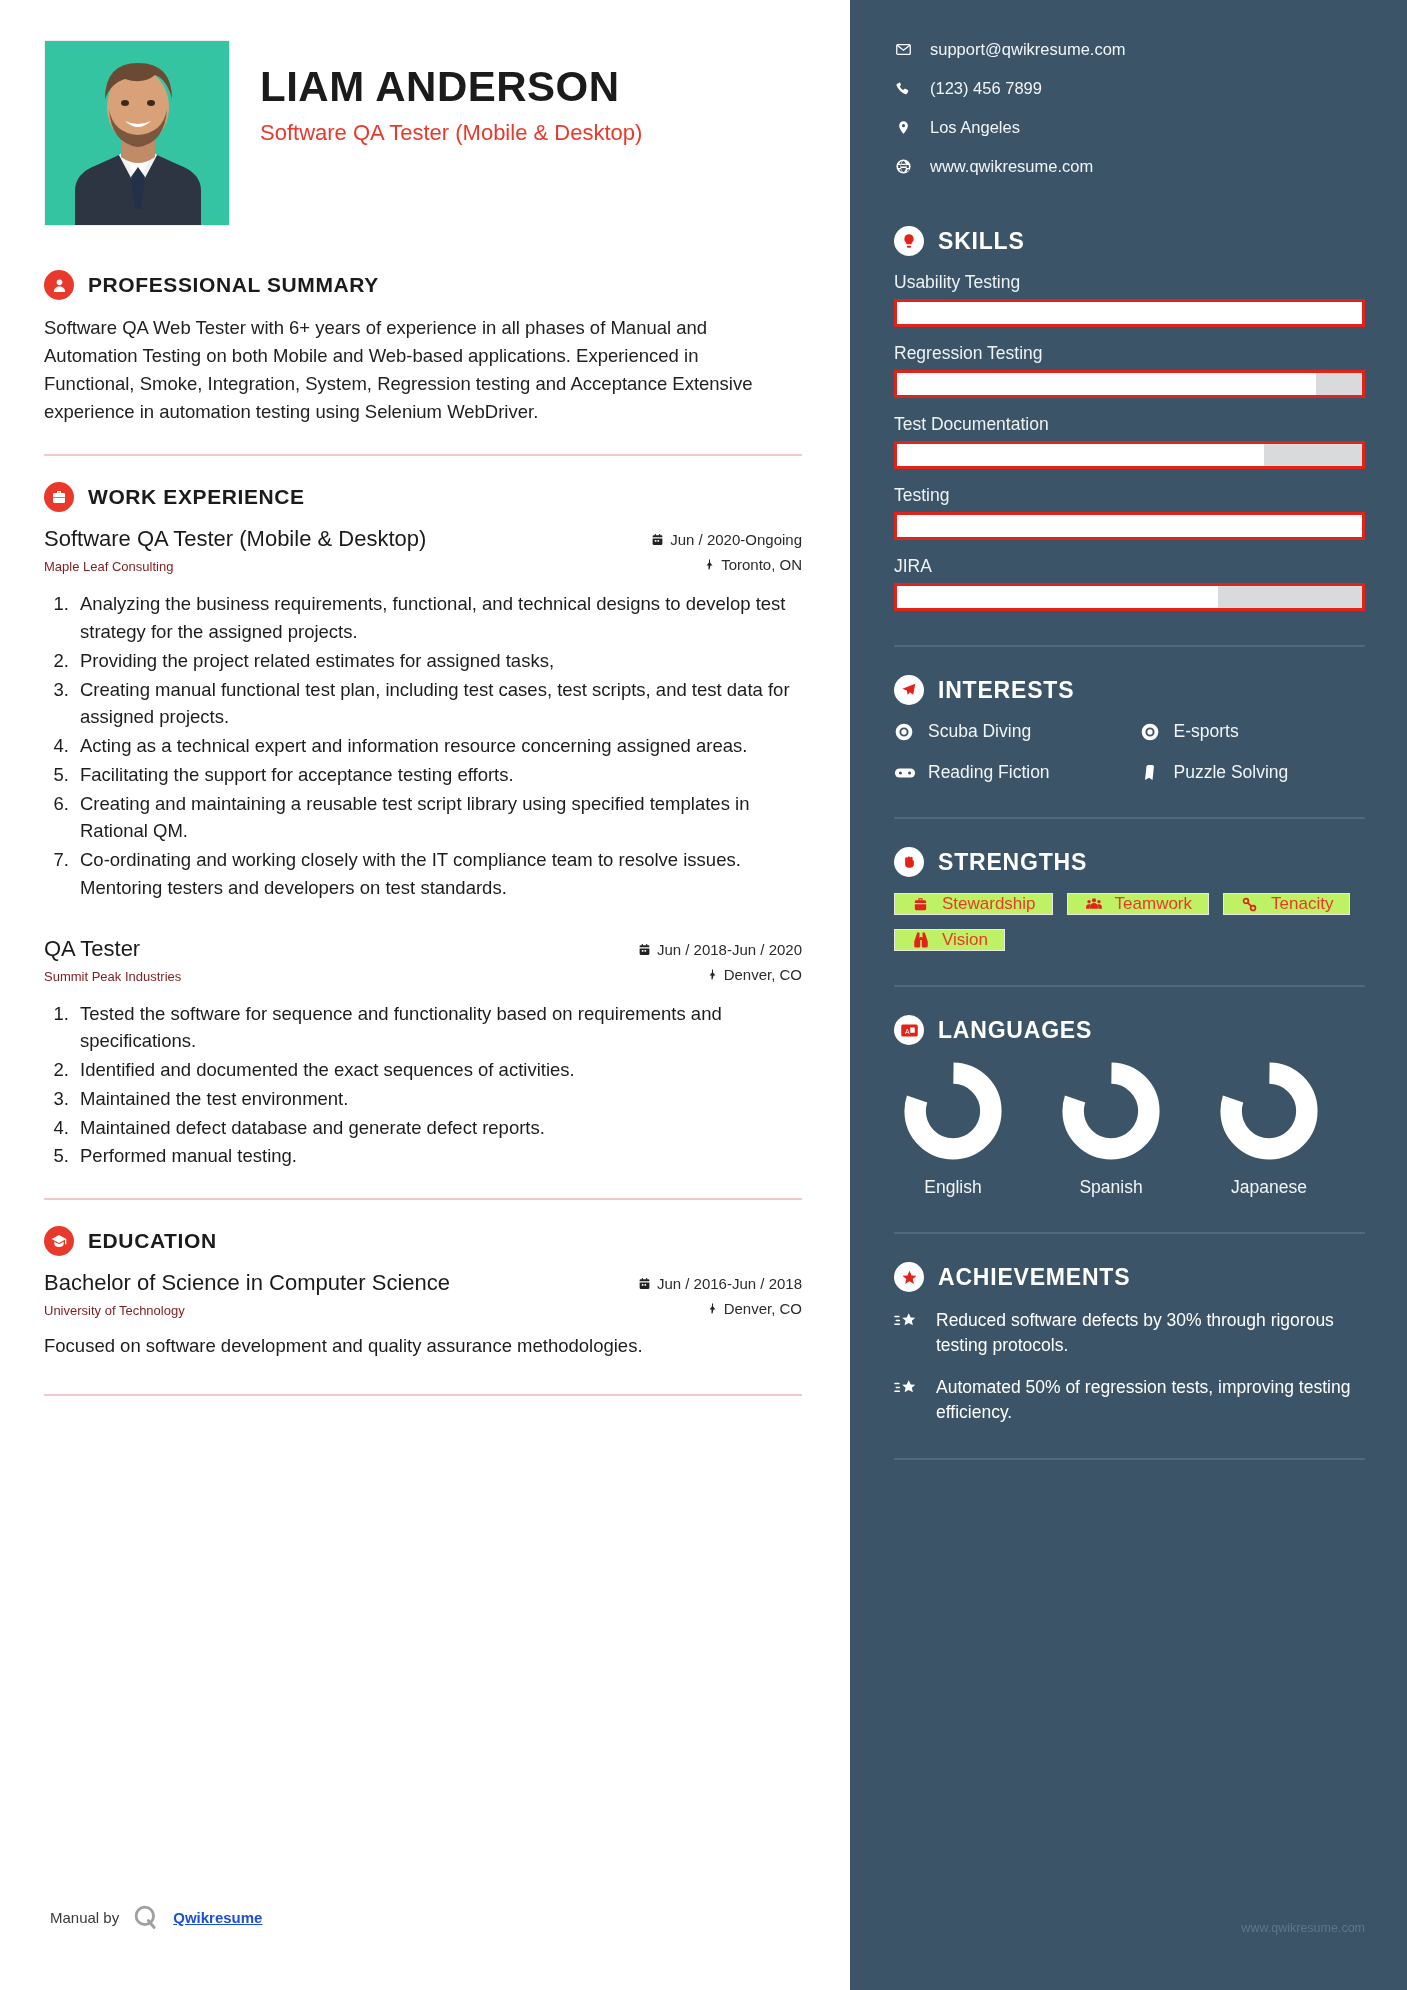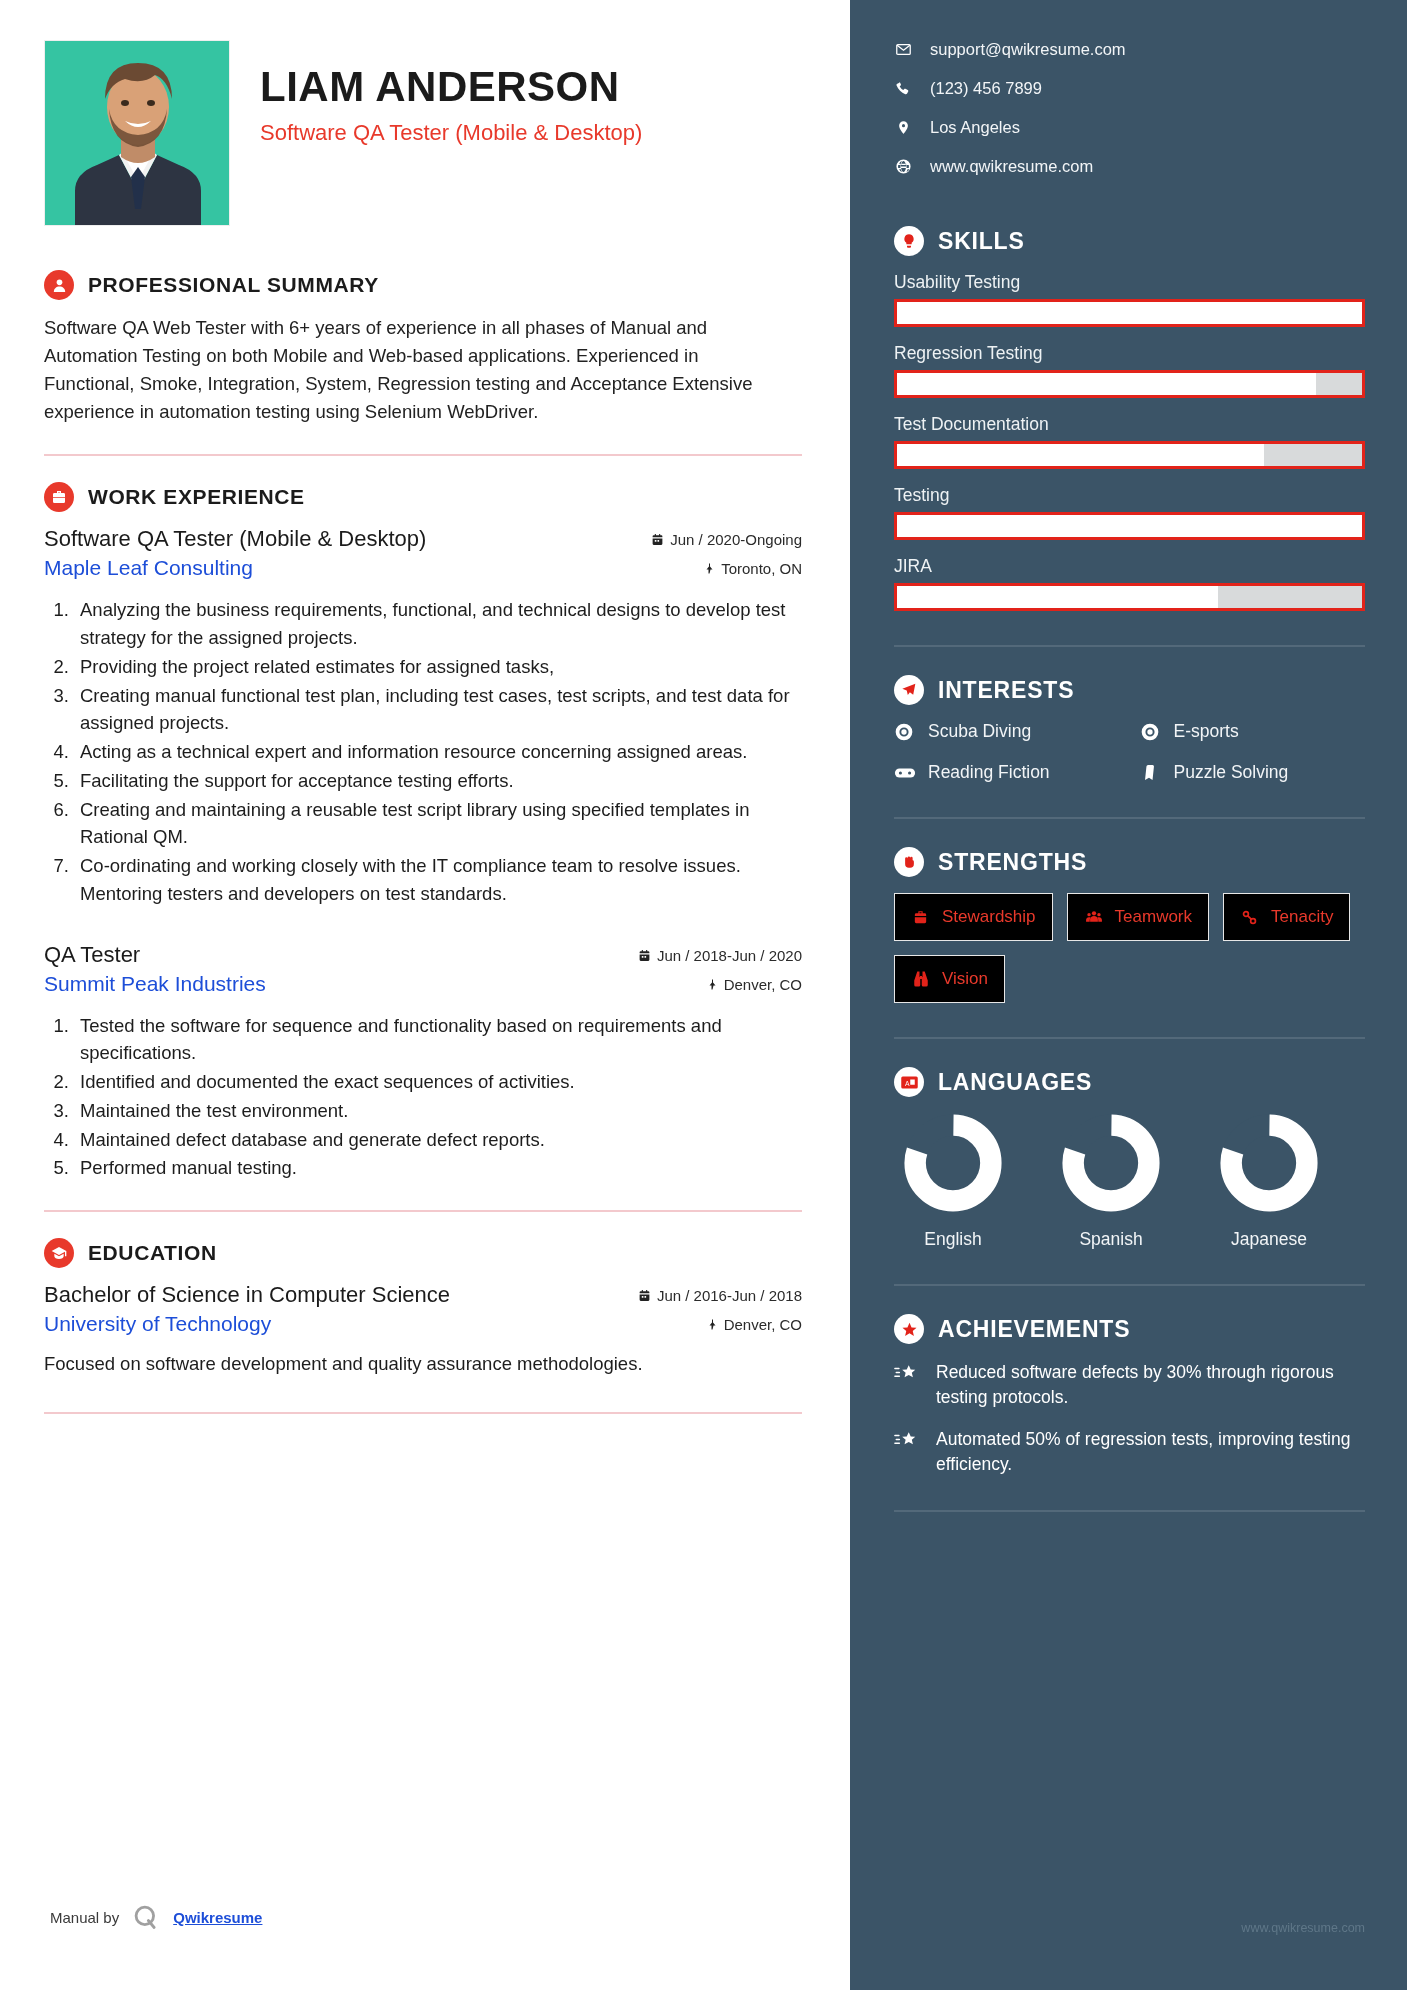--- a/index.html
+++ b/index.html
@@ -110,21 +110,21 @@
     align-items: center;
     gap: 6px;
     white-space: nowrap;
   }
   .job-sub {
     display: flex;
     justify-content: space-between;
     align-items: baseline;
     margin-top: 4px;
   }
-  .company { font-size: 21px; color: #1d4ed8; }
+  .company { font-size: 13px; color: #7f1d1d; }
   ol.bullets {
     margin: 16px 0 0 30px;
     padding: 0;
     font-size: 18.5px;
     line-height: 1.5;
     color: #1d1d1d;
   }
   ol.bullets li { margin-bottom: 1px; padding-left: 6px; }
 
   .edu-desc {
@@ -237,23 +237,23 @@
     color: #f2f5f7;
   }
   .interest .ii { width: 22px; flex: none; display: flex; color: #fff; }
 
   .strength-wrap {
     display: flex;
     flex-wrap: wrap;
     gap: 14px;
   }
   .strength {
-    background: #000000;
+    background: #bef264;
     border: 1px solid #e7e7e7;
-    padding: 13px 16px;
+    padding: 0 16px;
     display: flex;
     align-items: center;
     gap: 11px;
     font-size: 17px;
     color: #e8392b;
   }
   .strength .si { width: 20px; flex: none; display: flex; color: #e2231a; }
 
   .lang-wrap {
     display: flex;

